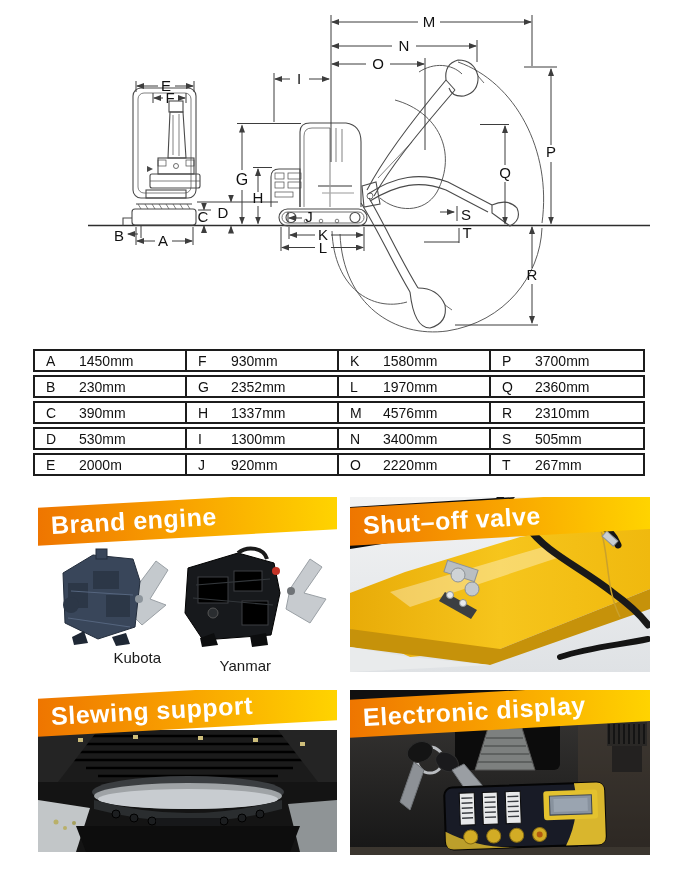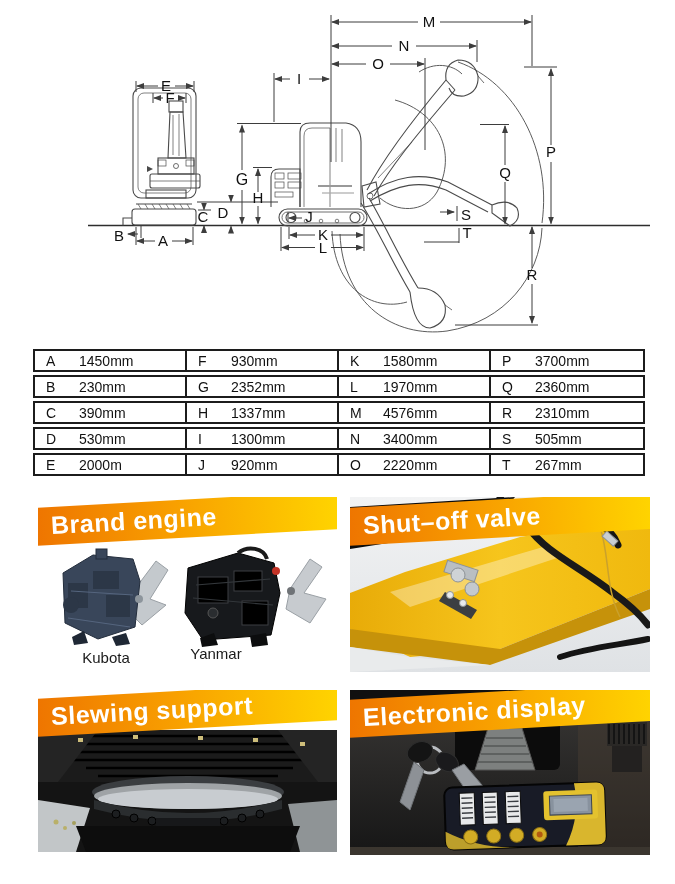--- a/index.html
+++ b/index.html
@@ -18,21 +18,21 @@
   .tval{flex:1;}
 
   
   .panel{position:absolute;overflow:hidden;background:#fff;}
   .panel-photo{position:absolute;left:0;top:0;width:100%;height:100%;}
   .banner{position:absolute;left:-5px;right:-8px;height:38px;
           transform:rotate(-3.2deg);transform-origin:35% 50%;
           background:linear-gradient(90deg,#ee7400 0%,#f89f00 45%,#ffd600 100%);
           color:#fff;font-weight:bold;font-size:25px;line-height:37px;
           padding-left:18px;z-index:3;white-space:nowrap;letter-spacing:.5px;}
-  .cap{position:absolute;font-size:15px;color:#1a1a1a;width:110px;text-align:center;}
+  .cap{position:absolute;font-size:15px;color:#1a1a1a;width:110px;text-align:right;}
 
   #panel-brand{left:38px;top:497px;width:299px;height:183px;}
   #panel-valve{left:350px;top:497px;width:300px;height:175px;}
   #panel-slew{left:38px;top:690px;width:299px;height:162px;}
   #panel-display{left:350px;top:690px;width:300px;height:165px;}
 </style>
 </head>
 <body>
 
 <div class="page">
@@ -325,21 +325,21 @@
         <path d="M200,10 C210,2 226,5 229,16" stroke="#1a1a1a" stroke-width="4" fill="none"></path>
         <circle cx="238" cy="28" r="4" fill="#c33326"></circle>
         <circle cx="175" cy="70" r="5" fill="#2a2d30" stroke="#555"></circle>
         <path d="M155,55 L235,62 M158,42 L232,36" stroke="#33373b" stroke-width="1.2" fill="none"></path>
         <polygon points="162,95 176,90 180,102 164,104" fill="#0c0d0e"></polygon>
         <polygon points="212,93 228,90 230,102 214,104" fill="#0c0d0e"></polygon>
         <circle cx="253" cy="48" r="4" fill="#6f7377"></circle>
       </g>
     </svg>
     <div class="cap" style="left:13px;top:152px">Kubota</div>
-    <div class="cap" style="left:123px;top:148px">Yanmar</div>
+    <div class="cap" style="left:123px;top:160px">Yanmar</div>
   </div>
 
   <div class="panel" id="panel-valve">
     <svg class="panel-photo" viewBox="0 0 300 175" preserveAspectRatio="none">
       <defs>
         <linearGradient id="valveBg" x1="0" y1="0" x2="0" y2="1">
           <stop offset="0" stop-color="#f2f3f4"></stop>
             <stop offset="1" stop-color="#dfe2e5"></stop>
         </linearGradient>
         <linearGradient id="boomY" x1="0" y1="0" x2="1" y2="0">

